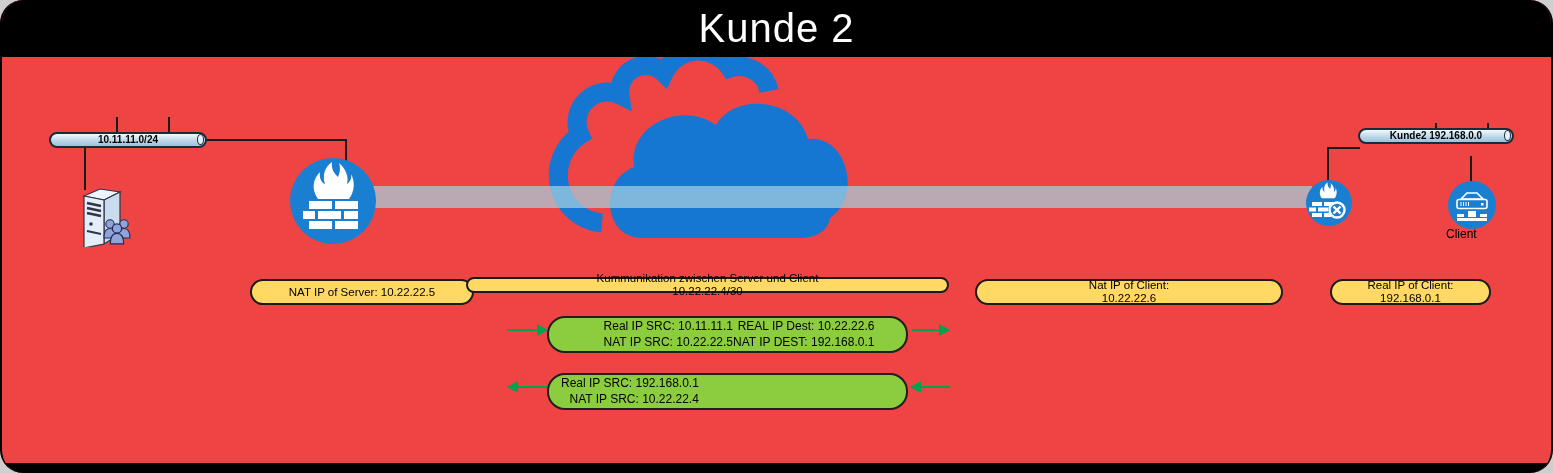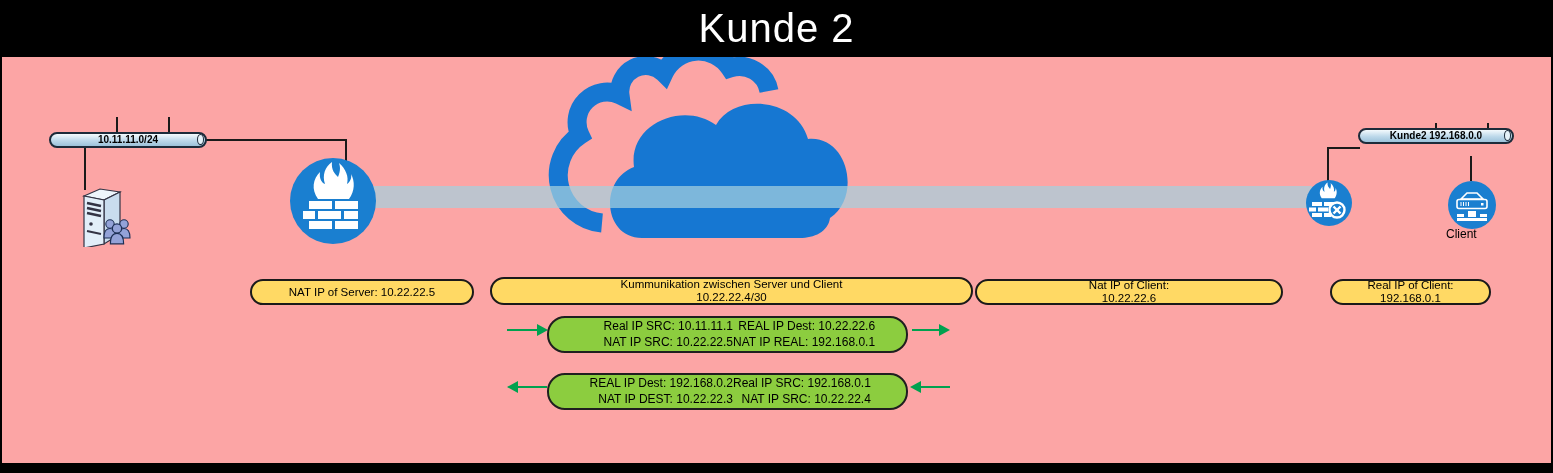--- a/index.html
+++ b/index.html
@@ -1,20 +1,20 @@
 <!DOCTYPE html>
 <html><head>
 <meta charset="utf-8">
 <style>
   html,body{margin:0;padding:0;background:#cfcfcf;}
   *{box-sizing:border-box;}
   .stage{
     position:relative;width:1553px;height:473px;overflow:hidden;
-    background:#fca5a5;border-left:2px solid #000;border-right:2px solid #000;
-    font-family:"Liberation Sans", sans-serif;color:#000;
+    background:#ef4444;border-left:2px solid #000;border-right:2px solid #000;
+    font-family:"Liberation Sans", sans-serif;color:#000;border-radius:23px;
   }
   .titlebar{
     position:absolute;left:0;top:0;width:100%;height:57px;background:#000;
     display:flex;align-items:center;justify-content:center;z-index:10;
   }
   .titlebar span{color:#fff;font-size:40px;font-weight:400;letter-spacing:1px;}
   .bottombar{position:absolute;left:0;bottom:0;width:100%;height:10px;background:#000;z-index:10;}
 
   .line{position:absolute;background:#1a1a1a;z-index:2;}
 
@@ -173,21 +173,21 @@
       <rect x="11" y="35" width="7" height="3"></rect>
       <rect x="34" y="35" width="7" height="3"></rect>
       <rect x="11" y="39" width="30" height="3"></rect>
     </g>
   </svg>
   <div class="client-label" style="left:1444px;top:227px;width:52px;">Client</div>
 
   <div class="ybox" style="left:248px;top:279px;width:224px;height:26px;">
     <span>NAT IP of Server: 10.22.22.5</span>
   </div>
-  <div class="ybox" style="left:488px;top:277px;width:483px;height:28px;">
+  <div class="ybox" style="left:464px;top:277px;width:483px;height:16px;">
     <span>Kummunikation zwischen Server und Client</span>
     <span>10.22.22.4/30</span>
   </div>
   <div class="ybox" style="left:973px;top:279px;width:308px;height:26px;">
     <span>Nat IP of Client:</span>
     <span>10.22.22.6</span>
   </div>
   <div class="ybox" style="left:1328px;top:279px;width:161px;height:26px;">
     <span>Real IP of Client:</span>
     <span>192.168.0.1</span>
@@ -195,33 +195,29 @@
 
   <div class="arrow-line" style="left:505px;top:329px;width:31px;"></div>
   <div class="ah r" style="left:535px;top:324px;"></div>
   <div class="gbox" style="left:545px;top:316px;width:361px;height:37px;">
     <div class="gcol c1">
       <span>Real IP SRC: 10.11.11.1</span>
       <span>NAT IP SRC: 10.22.22.5</span>
     </div>
     <div class="gcol">
       <span>REAL IP Dest: 10.22.22.6</span>
-      <span>NAT IP REAL: 192.168.0.1</span>
+      <span>NAT IP DEST: 192.168.0.1</span>
     </div>
   </div>
   <div class="arrow-line" style="left:910px;top:329px;width:28px;"></div>
   <div class="ah r" style="left:937px;top:324px;"></div>
 
   <div class="ah l" style="left:505px;top:381px;"></div>
   <div class="arrow-line" style="left:515px;top:386px;width:30px;"></div>
   <div class="gbox" style="left:545px;top:373px;width:361px;height:37px;">
-    <div class="gcol c1">
-      <span>REAL IP Dest: 192.168.0.2</span>
-      <span>NAT IP DEST: 10.22.22.3</span>
-    </div>
     <div class="gcol">
       <span>Real IP SRC: 192.168.0.1</span>
       <span>NAT IP SRC: 10.22.22.4</span>
     </div>
   </div>
   <div class="ah l" style="left:908px;top:381px;"></div>
   <div class="arrow-line" style="left:918px;top:386px;width:30px;"></div>
 
   <div class="bottombar"></div>
 </div>

